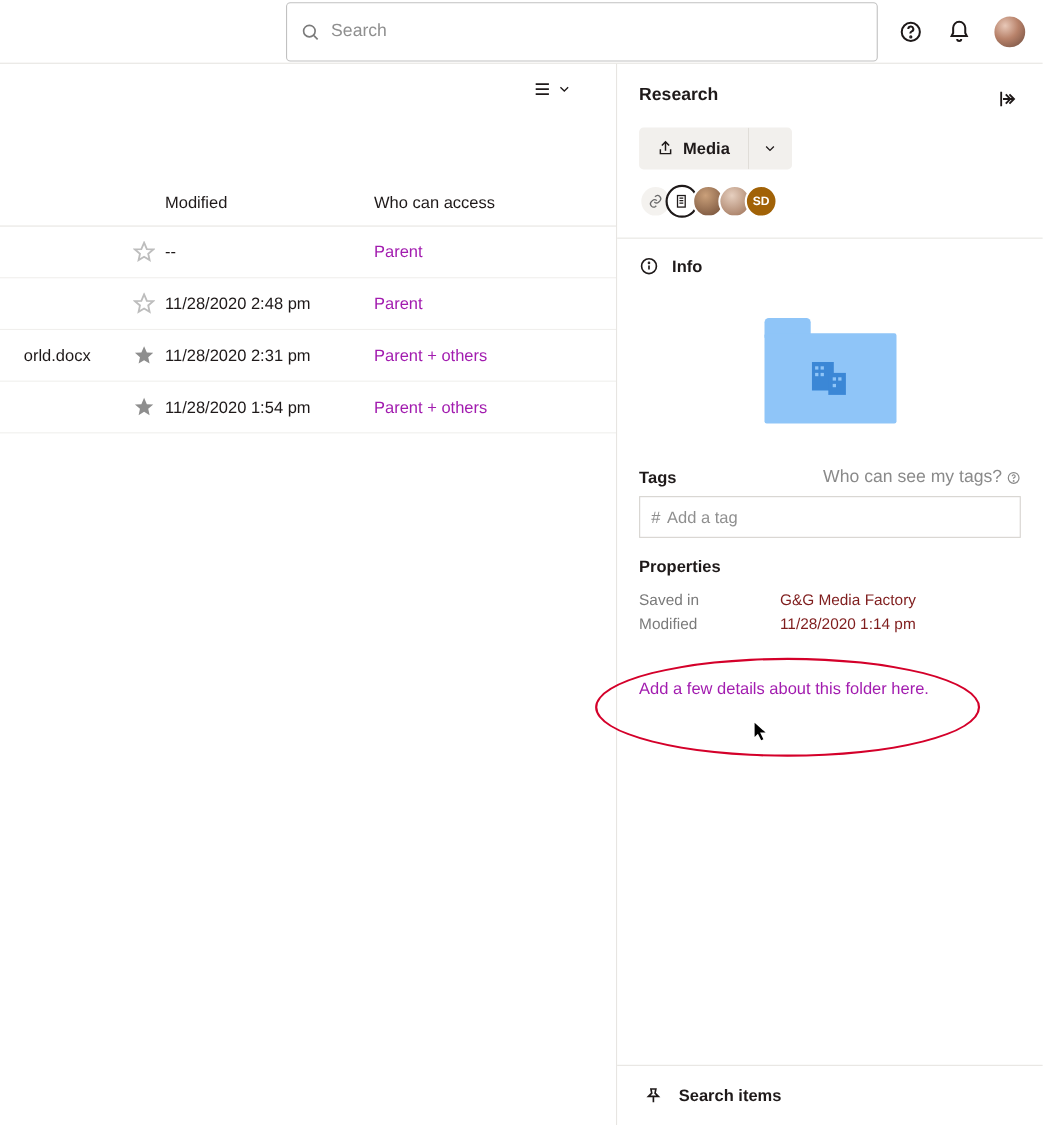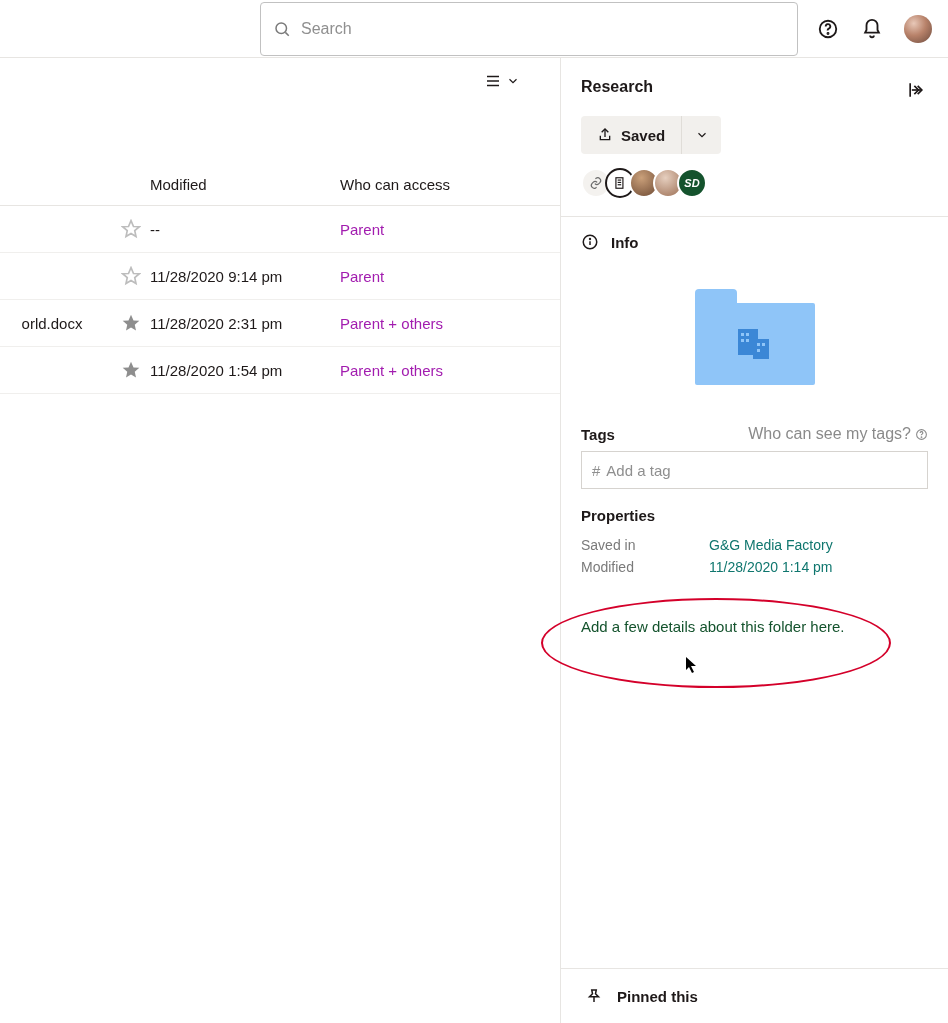--- a/index.html
+++ b/index.html
@@ -45,45 +45,45 @@
 .share-btn:first-of-type { border-radius: 4px 0 0 4px; }
 .share-caret { width: 40px; justify-content: center; border-left: 1px solid #e0ddd8; border-radius: 0 4px 4px 0; }
 
 .access-row { padding: 0 20px 18px 20px; display: flex; align-items: center; }
 .access-circles { display: flex; align-items: center; }
 .circ { width: 30px; height: 30px; border-radius: 50%; border: 2px solid #fff; margin-left: -6px; display:flex; align-items:center; justify-content:center; font-size:11px; font-weight:700; color:#fff; }
 .circ.link { background:#f4f2ef; color:#6b6b6b; margin-left:0; }
 .circ.doc  { background:#fff; border:2px solid #1e1919; color:#1e1919; }
 .circ.u1   { background: radial-gradient(circle at 40% 30%, #caa07a, #6e4a34); }
 .circ.u2   { background: radial-gradient(circle at 40% 30%, #e6cfbf, #9c6f54); }
-.circ.sd   { background:#14532d;font-style:italic; }
+.circ.sd   { background:#a16207; }
 
 .rp-divider { height:1px; background:#e7e5e2; }
 .rp-section-title { display:flex; align-items:center; gap:12px; padding:16px 20px 8px 20px; font-size:15px; font-weight:600; }
 
 .folder-preview { display:flex; justify-content:center; padding:30px 0 40px 0; }
 .folder-icon { width:120px; height:96px; position:relative; }
 .folder-tab { position:absolute; top:0; left:0; width:42px; height:18px; background:#8fc5f8; border-radius:4px 4px 0 0; }
 .folder-body { position:absolute; top:14px; left:0; width:120px; height:82px; background:#8fc5f8; border-radius:2px; display:flex; align-items:center; justify-content:center; }
 
 .tags-head { display:flex; align-items:center; justify-content:space-between; padding: 0 20px 8px 20px; }
 .tags-head .lbl { font-weight:700; font-size:15px; }
 .tags-head .hint { font-size:16px; color:#8a8a8a; display:flex; align-items:center; gap:4px; }
 .tag-input { margin: 0 20px 18px 20px; border:1px solid #d6d3cf; height:38px; display:flex; align-items:center; padding:0 10px; gap:6px; color:#8f8f8f; font-size:15px; }
 .tag-input input { border:none; outline:none; font-size:15px; flex:1; }
 .tag-input input::placeholder { color:#8f8f8f; }
 
 .props { padding: 0 20px 10px 20px; }
 .props .ptitle { font-weight:600; font-size:15px; margin-bottom:10px; }
 .prow { display:flex; font-size:14px; padding:3px 0; }
 .prow .plabel { flex:0 0 128px; color:#7a7a7a; }
-.prow .pval { color:#0f766e; }
+.prow .pval { color:#7f1d1d; }
 
 .details-wrap { position:relative; padding: 30px 20px 120px 20px; }
-.details-placeholder { color:#14532d; font-size:15px; cursor:text; }
+.details-placeholder { color:#a21caf; font-size:15px; cursor:text; }
 .annot-ellipse { position:absolute; left:-20px; top:10px; width:350px; height:90px; border:2px solid #d4002a; border-radius:50%; pointer-events:none; }
 .cursor-arrow { position:absolute; left:124px; top:68px; pointer-events:none; }
 
 .rp-footer-item { border-top:1px solid #e7e5e2; display:flex; align-items:center; gap:14px; padding:18px 24px; font-size:15px; font-weight:600; cursor:pointer; }
 .rp-footer-item svg { flex-shrink:0; }
 
 svg { display:block; }
 </style>
 </head>
 <body>
@@ -153,21 +153,21 @@
       <div class="accesscell">Parent</div>
     </div>
 
     <div class="row">
       <div class="name"></div>
       <div class="starcell">
         <svg width="20" height="20" viewBox="0 0 24 24" fill="none" stroke="currentColor" stroke-width="2">
             <polygon points="12 2 15 9 22 9.3 16.5 14 18 21 12 17.3 6 21 7.5 14 2 9.3 9 9"></polygon>
           </svg>
       </div>
-      <div class="modcell">11/28/2020 9:14 pm</div>
+      <div class="modcell">11/28/2020 2:48 pm</div>
       <div class="accesscell">Parent</div>
     </div>
 
     <div class="row">
       <div class="name">orld.docx</div>
       <div class="starcell fav">
         <svg width="20" height="20" viewBox="0 0 24 24" fill="currentColor">
             <polygon points="12 2 15 9 22 9.3 16.5 14 18 21 12 17.3 6 21 7.5 14 2 9.3 9 9"></polygon>
           </svg>
       </div>
@@ -203,21 +203,21 @@
 
     <div class="rp-share-row">
       <button class="share-btn">
         <span>
           <svg width="16" height="16" viewBox="0 0 24 24" fill="none" stroke="#1e1919" stroke-width="2">
               <path d="M12 3v12"></path>
               <polyline points="7 8 12 3 17 8"></polyline>
               <path d="M5 13v6h14v-6"></path>
             </svg>
         </span>
-        <span>Saved</span>
+        <span>Media</span>
       </button>
       <button class="share-btn share-caret">
         <span>
           <svg width="14" height="14" viewBox="0 0 24 24" fill="none" stroke="#1e1919" stroke-width="2">
               <polyline points="6 9 12 15 18 9"></polyline>
             </svg>
         </span>
       </button>
     </div>
 
@@ -315,16 +315,16 @@
 
     <div style="flex:1"></div>
 
     <div class="rp-footer-item">
       <span>
         <svg width="18" height="18" viewBox="0 0 24 24" fill="none" stroke="#1e1919" stroke-width="2">
             <path d="M9 4h6l-1 5 4 4H6l4-4-1-5z"></path>
             <line x1="12" y1="13" x2="12" y2="20"></line>
           </svg>
       </span>
-      <span>Pinned this</span>
+      <span>Search items</span>
     </div>
   </div>
 </div>
 
 </body></html>

